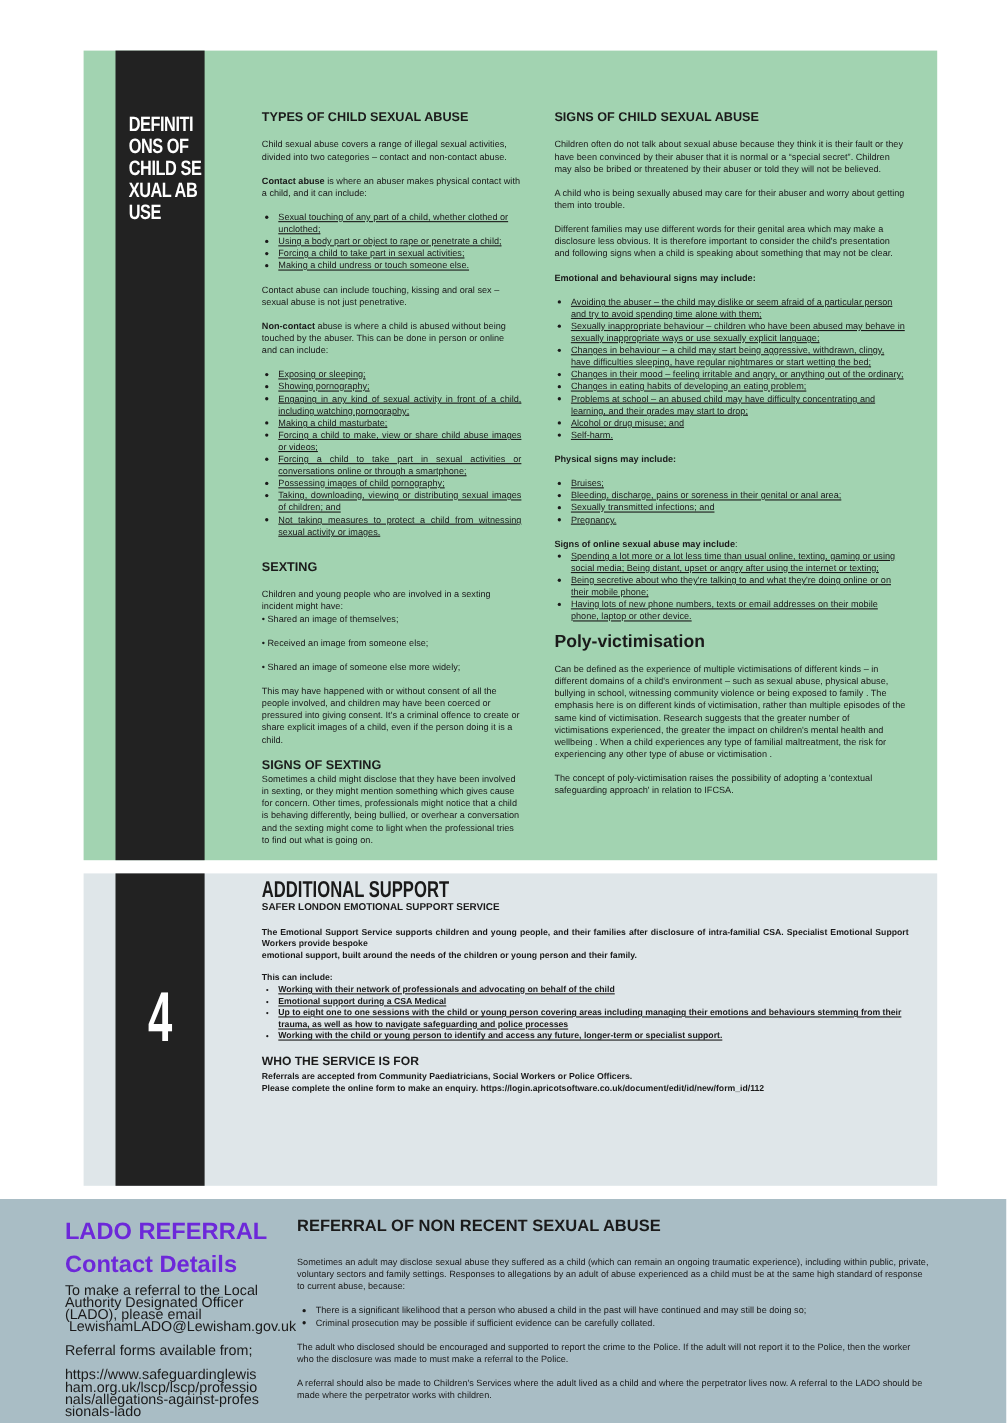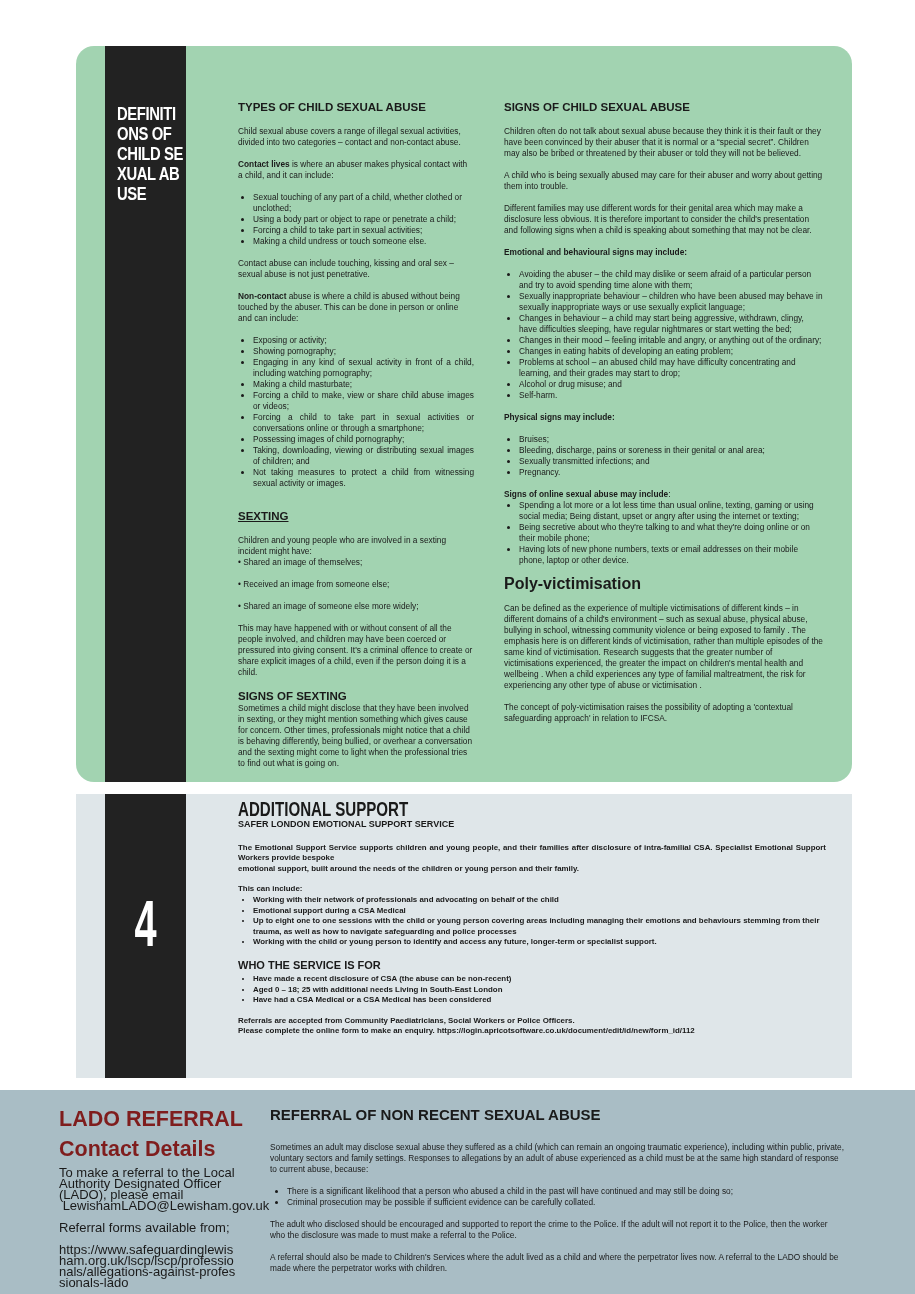--- a/index.html
+++ b/index.html
@@ -3,92 +3,92 @@
 <meta charset="utf-8">
 <style>
   html, body { margin:0; padding:0; }
   body {
     width:915px; height:1294px; position:relative; overflow:hidden;
     background:#ffffff;
     font-family:"Liberation Sans", sans-serif;
     color:#1a1a1a;
   }
   .panel { position:absolute; }
-  #green-panel { left:76px; top:46px; width:776px; height:736px; background:#a2d3b1;border-radius:18px; }
+  #green-panel { left:76px; top:46px; width:776px; height:736px; background:#a2d3b1; }
   #gray-panel { left:76px; top:794px; width:776px; height:284px; background:#dfe6e9; }
   .stripe { position:absolute; left:29px; top:0; width:81px; height:100%; background:#222222; }
   .stripe-title {
     position:absolute; left:12px; top:58px; width:66px;
     color:#fff; font-family:"Liberation Sans", sans-serif; font-weight:bold;
     font-size:19px; line-height:20px; letter-spacing:-0.5px;
     transform:scaleX(0.78); transform-origin:left top; width:85px;
     text-transform:uppercase; word-break:break-all;
   }
   .stripe-number {
     position:absolute; left:0; width:81px; top:98px; text-align:center;
     color:#fff; font-weight:bold; font-size:64px; line-height:64px;
     transform:scaleX(0.62); transform-origin:center;
   }
   .col { position:absolute; font-size:8.3px; line-height:11px; }
   .col p { margin:0 0 11px 0; }
-  .col ul { margin:0 0 11px 0; padding-left:15px; }
+  .col ul { margin:0 0 11px 0; padding-left:15px;text-decoration:underline; }
   .col li { margin:0; }
   .col h2 { font-size:11.5px; font-weight:bold; margin:0 0 12px 0; line-height:14px; }
   .col h3 { font-size:8.3px; font-weight:bold; margin:0 0 11px 0; line-height:11px; }
   #col-left { left:162px; top:54px; width:236px; }
   #col-right { left:428px; top:54px; width:320px; }
   .justify { text-align:justify; }
   #support-body { left:162px; top:4px; width:588px; font-weight:bold; font-size:7.9px; line-height:10.6px; }
   .support-title { font-size:21px; font-weight:bold; line-height:22px; transform:scaleX(0.72); transform-origin:left top; white-space:nowrap; margin:0; }
   .support-sub { font-size:9px; font-weight:bold; margin:-1px 0 13px 0; }
   #support-body h2 { font-size:11px; margin:8px 0 2px 0; }
   #support-body ul { margin:0 0 10px 0; }
   #support-body p { margin:0 0 10px 0; }
   #footer { left:0; top:1090px; width:915px; height:204px; background:#a9bdc5; }
-  .lado-title { position:absolute; left:59px; top:14px; font-size:21.5px; font-weight:bold; line-height:30px; color:#7f1d1d; }
+  .lado-title { position:absolute; left:59px; top:14px; font-size:21.5px; font-weight:bold; line-height:30px; color:#6d28d9; }
   .lado-text { position:absolute; left:59px; top:77px; width:180px; font-size:13px; line-height:11px; }
   .lado-text p { margin:0 0 11px 0; word-break:break-all; }
   .ref-col { position:absolute; left:270px; top:16px; width:575px; font-size:8.3px; line-height:11px; }
   .ref-col h2 { font-size:15px; font-weight:bold; margin:0 0 18px 0; line-height:18px; }
   .ref-col p { margin:0 0 11px 0; }
   .ref-col ul { margin:0 0 11px 0; padding-left:17px; }
 </style>
 </head>
 <body>
 
 <section id="green-panel" class="panel">
   <div class="stripe">
     <div class="stripe-title">DEFINITIONS OF CHILD SEXUAL ABUSE</div>
   </div>
 
   <div id="col-left" class="col">
     <h2>TYPES OF CHILD SEXUAL ABUSE</h2>
     <p>Child sexual abuse covers a range of illegal sexual activities, divided into two categories – contact and non-contact abuse.</p>
-    <p><b>Contact lives</b><span> is where an abuser makes physical contact with a child, and it can include:</span></p>
+    <p><b>Contact abuse</b><span> is where an abuser makes physical contact with a child, and it can include:</span></p>
     <ul>
       <li>Sexual touching of any part of a child, whether clothed or unclothed;</li>
       <li>Using a body part or object to rape or penetrate a child;</li>
       <li>Forcing a child to take part in sexual activities;</li>
       <li>Making a child undress or touch someone else.</li>
     </ul>
     <p>Contact abuse can include touching, kissing and oral sex – sexual abuse is not just penetrative.</p>
     <p><b>Non-contact</b><span> abuse is where a child is abused without being touched by the abuser. This can be done in person or online and can include:</span></p>
     <ul class="justify">
-      <li>Exposing or activity;</li>
+      <li>Exposing or sleeping;</li>
       <li>Showing pornography;</li>
       <li>Engaging in any kind of sexual activity in front of a child, including watching pornography;</li>
       <li>Making a child masturbate;</li>
       <li>Forcing a child to make, view or share child abuse images or videos;</li>
       <li>Forcing a child to take part in sexual activities or conversations online or through a smartphone;</li>
       <li>Possessing images of child pornography;</li>
       <li>Taking, downloading, viewing or distributing sexual images of children; and</li>
       <li>Not taking measures to protect a child from witnessing sexual activity or images.</li>
     </ul>
 
-    <h2 style="margin-top:20px;text-decoration:underline;">SEXTING</h2>
+    <h2 style="margin-top:20px;">SEXTING</h2>
     <p><span>Children and young people who are involved in a sexting incident might have:</span><br><span>• Shared an image of themselves;</span></p>
     <p>• Received an image from someone else;</p>
     <p>• Shared an image of someone else more widely;</p>
     <p>This may have happened with or without consent of all the people involved, and children may have been coerced or pressured into giving consent. It's a criminal offence to create or share explicit images of a child, even if the person doing it is a child.</p>
 
     <h2 style="margin:0;">SIGNS OF SEXTING</h2>
     <p>Sometimes a child might disclose that they have been involved in sexting, or they might mention something which gives cause for concern. Other times, professionals might notice that a child is behaving differently, being bullied, or overhear a conversation and the sexting might come to light when the professional tries to find out what is going on.</p>
   </div>
 
   <div id="col-right" class="col">
@@ -136,25 +136,20 @@
     <p class="justify" style="margin-bottom:0;"><span>The Emotional Support Service supports children and young people, and their families after disclosure of intra-familial CSA. Specialist Emotional Support Workers provide bespoke</span></p>
     <p>emotional support, built around the needs of the children or young person and their family.</p>
     <div>This can include:</div>
     <ul>
       <li>Working with their network of professionals and advocating on behalf of the child</li>
       <li>Emotional support during a CSA Medical</li>
       <li>Up to eight one to one sessions with the child or young person covering areas including managing their emotions and behaviours stemming from their trauma, as well as how to navigate safeguarding and police processes</li>
       <li>Working with the child or young person to identify and access any future, longer-term or specialist support.</li>
     </ul>
     <h2>WHO THE SERVICE IS FOR</h2>
-    <ul>
-      <li>Have made a recent disclosure of CSA (the abuse can be non-recent)</li>
-      <li>Aged 0 – 18; 25 with additional needs Living in South-East London</li>
-      <li>Have had a CSA Medical or a CSA Medical has been considered</li>
-    </ul>
     <div>Referrals are accepted from Community Paediatricians, Social Workers or Police Officers.</div>
     <div>Please complete the online form to make an enquiry. https://login.apricotsoftware.co.uk/document/edit/id/new/form_id/112</div>
   </div>
 </section>
 
 <section id="footer" class="panel">
   <div class="lado-title">
     <div>LADO REFERRAL</div>
     <div>Contact Details</div>
   </div>

